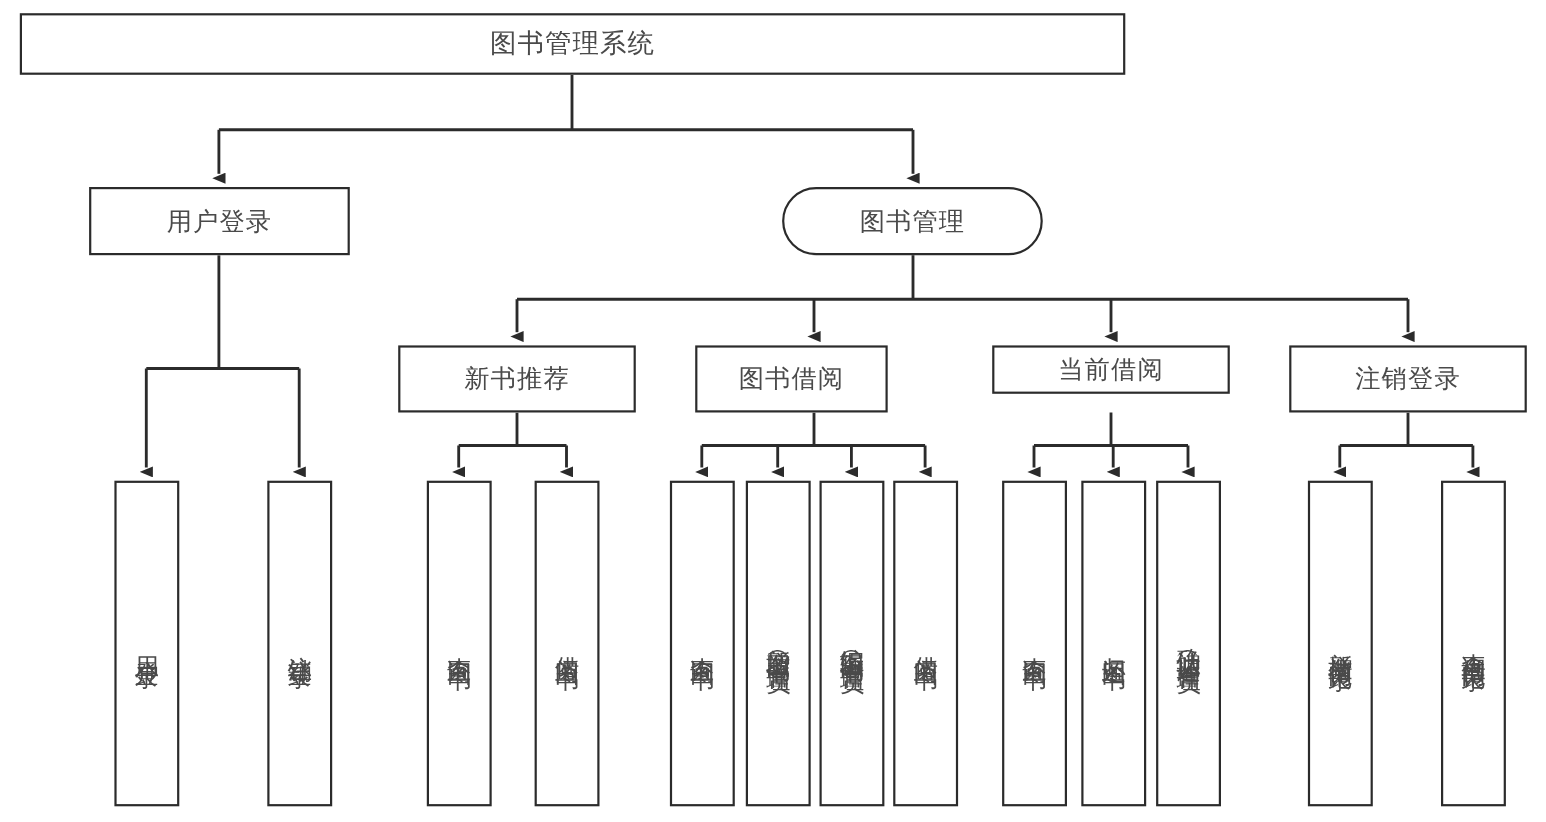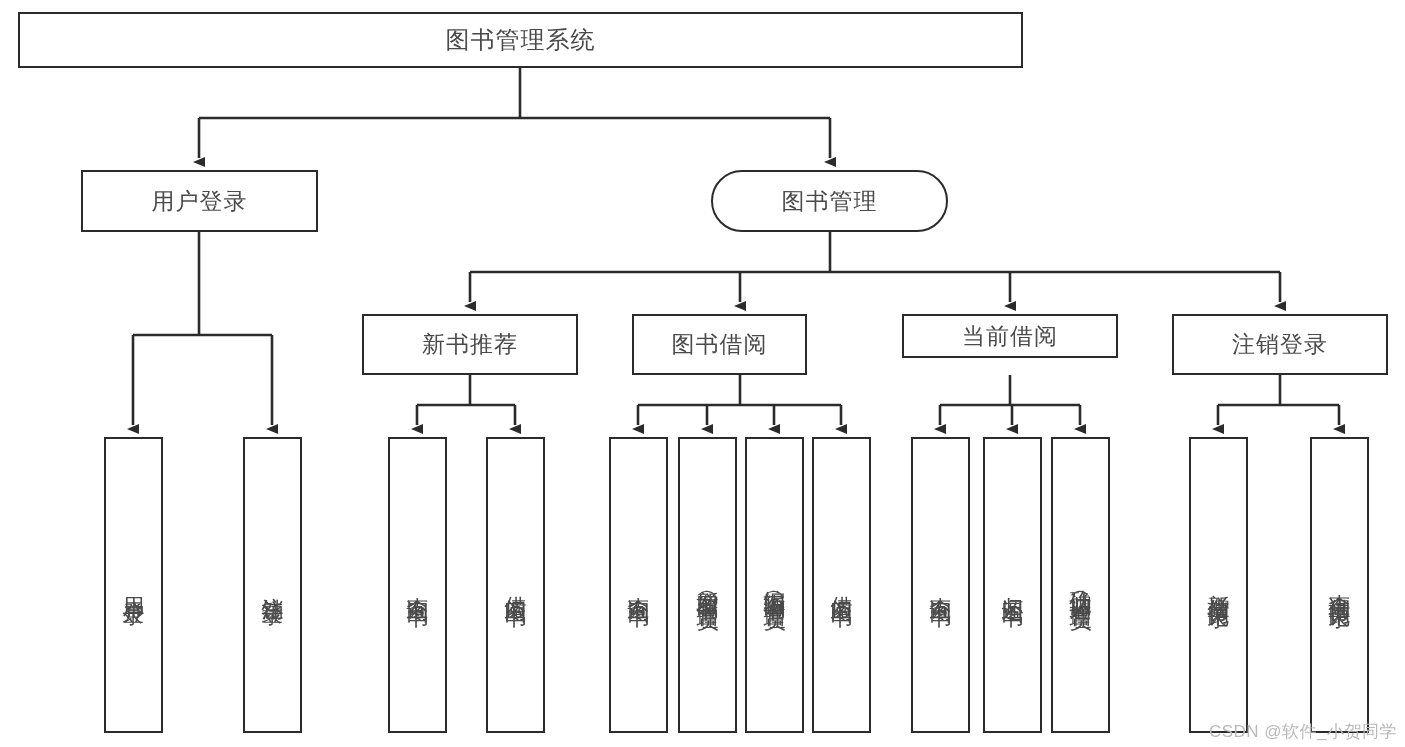--- a/index.html
+++ b/index.html
@@ -169,14 +169,13 @@
   <div class="node leaf" style="left:1051px;top:437px;width:59px;height:296px;">
     <span class="label">确认归还（管理员）</span>
   </div>
   <div class="node leaf" style="left:1189px;top:437px;width:59px;height:296px;">
     <span class="label">新增借阅记录</span>
   </div>
   <div class="node leaf" style="left:1310px;top:437px;width:59px;height:296px;">
     <span class="label">查询借阅记录</span>
   </div>
 
-  <div class="watermark">CSDN @软件_小贺同学</div>
 </div>
 
 </body></html>

